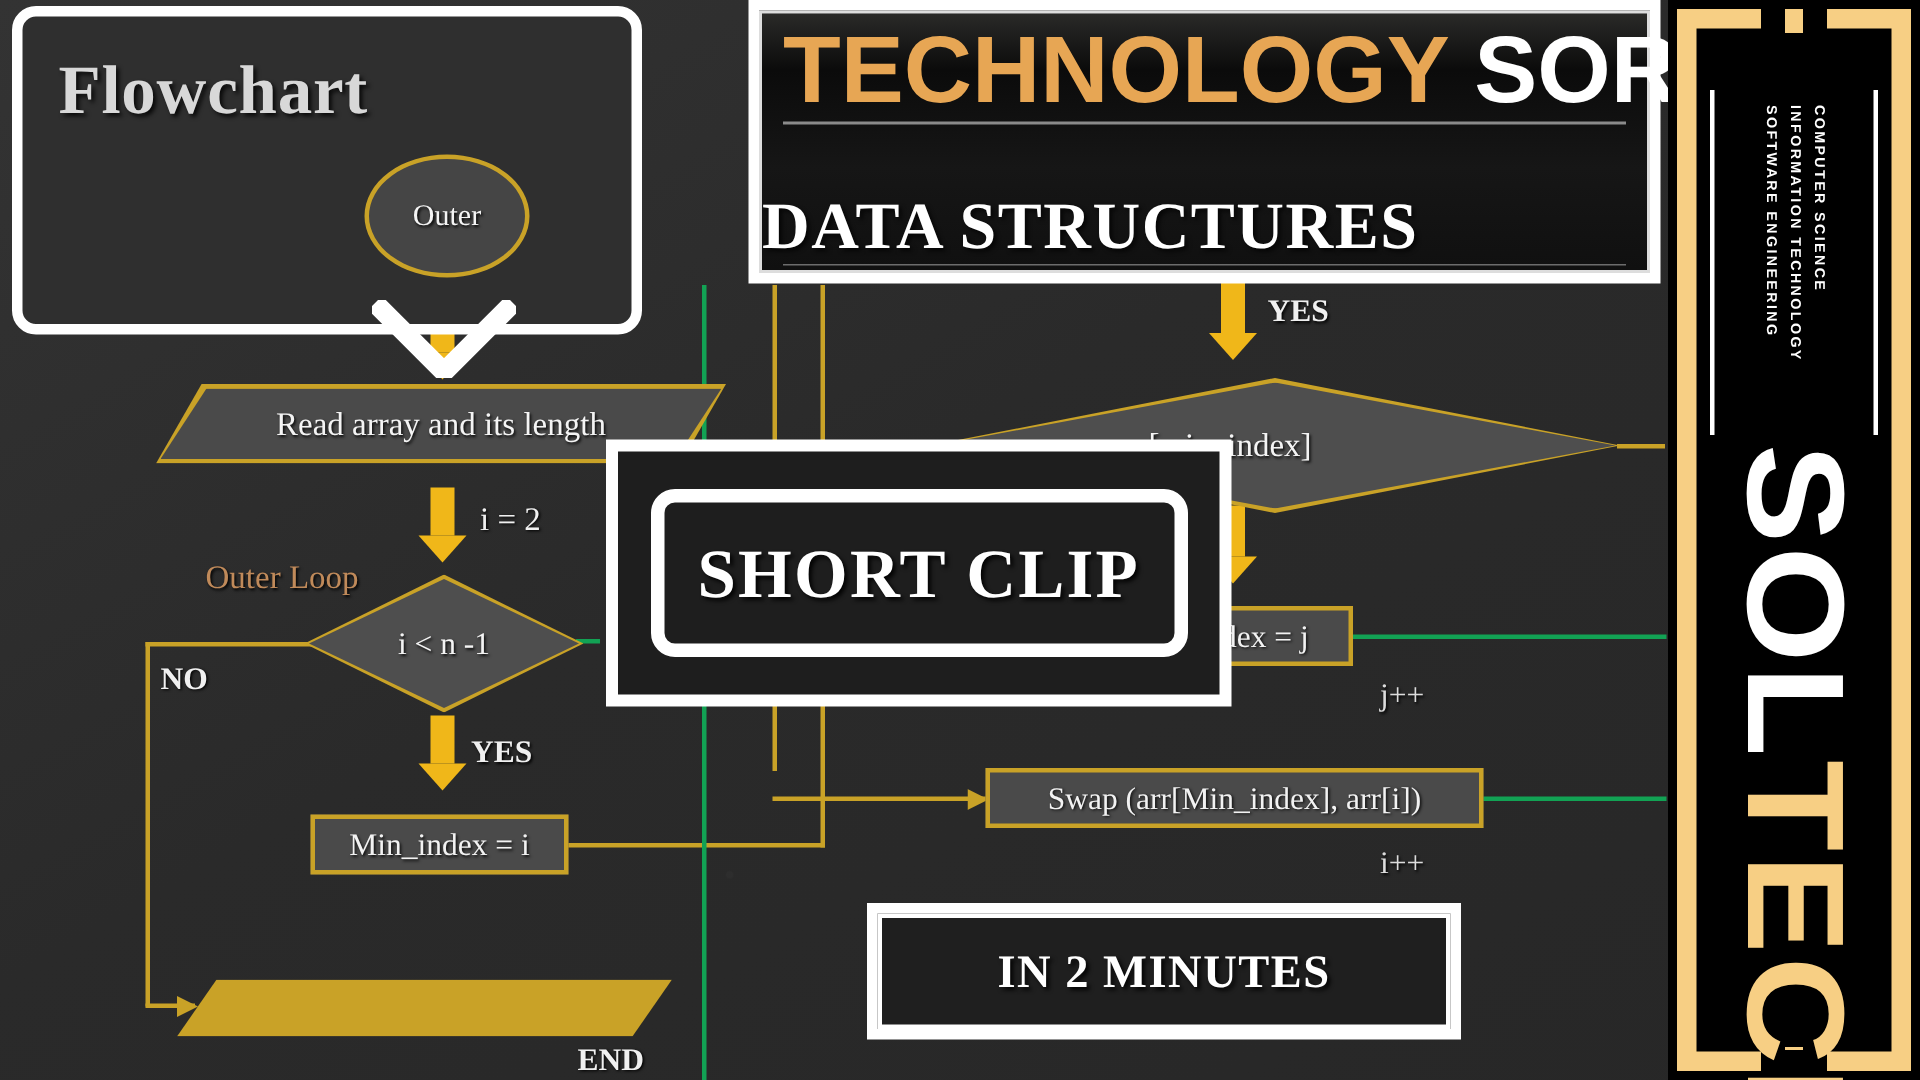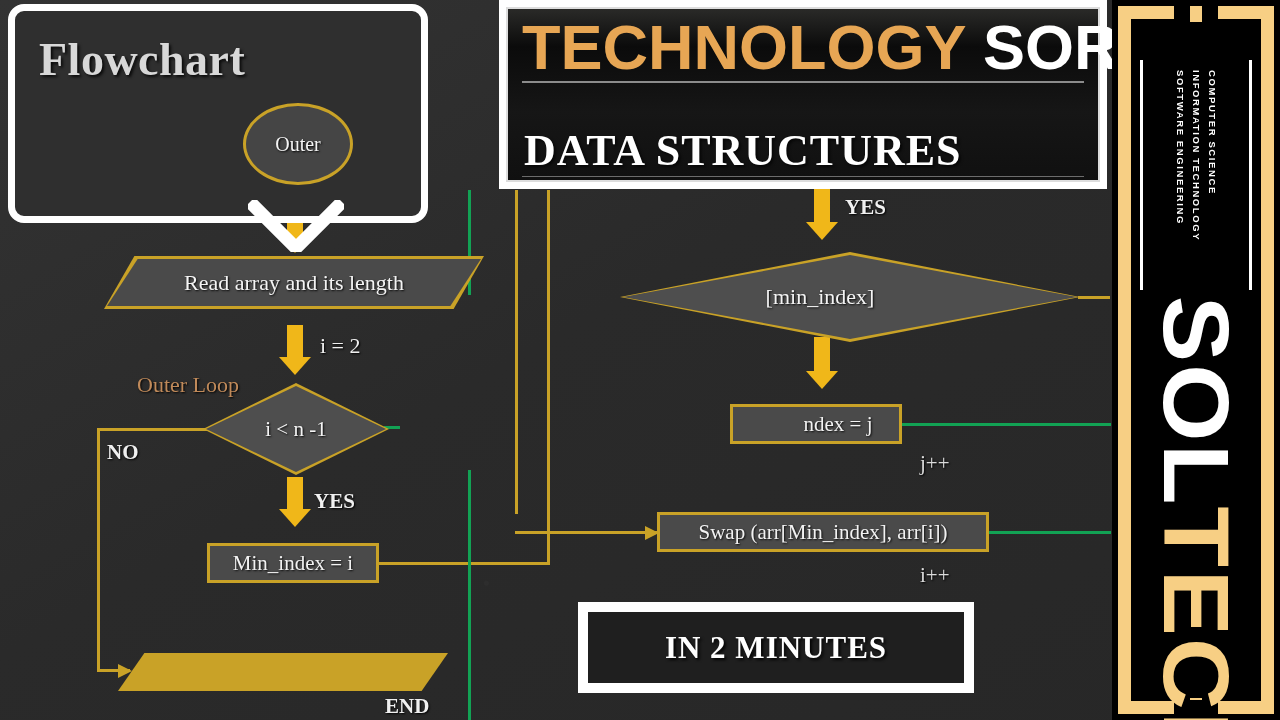--- a/index.html
+++ b/index.html
@@ -73,21 +73,21 @@
       background:#fff;padding:7px;box-sizing:border-box;}
   #titleInner{position:relative;width:100%;height:100%;box-sizing:border-box;
       border:2px solid #ddd;background:#151515;
       background-image:linear-gradient(180deg,#2a2a28 0%,#0b0b0b 22%,#161616 60%,#101010 100%);
       display:flex;flex-direction:column;}
   #mainTitle{flex:0 0 auto;padding:6px 14px 0 14px;font-family:"Liberation Sans",sans-serif;
       font-weight:bold;font-size:63px;line-height:1.02;white-space:nowrap;}
   #mainTitle .t1{color:#e7a654;}
   #mainTitle .t2{color:#fff;}
   #titleRule{height:2px;background:#8b8b8b;margin:2px 14px 0 14px;}
-  #subTitle{flex:1 1 auto;display:flex;align-items:center;padding-left:16px;
+  #subTitle{flex:1 1 auto;display:flex;align-items:center;
       font-family:"Liberation Serif",serif;font-weight:bold;font-size:44px;color:#fff;
       letter-spacing:1px;text-shadow:2px 2px 3px rgba(0,0,0,.7);margin-top:42px;}
   #titleRule2{height:2px;background:#6c6c6c;margin:0 14px 3px 14px;}
 
   
   #clipBox{position:absolute;left:404px;top:293px;width:417px;height:178px;
       background:#fff;padding:8px;box-sizing:border-box;}
   #clipMid{width:100%;height:100%;background:#1e1e1e;box-sizing:border-box;
       display:flex;align-items:center;justify-content:center;}
   #clipInner{width:358px;height:112px;border:9px solid #fff;border-radius:16px;
@@ -245,20 +245,27 @@
     <div id="titleInner">
       <div id="mainTitle">
         <span class="t1">TECHNOLOGY</span><span class="t2"> SORT</span>
       </div>
       <div id="titleRule"></div>
       <div id="subTitle">DATA STRUCTURES</div>
       <div id="titleRule2"></div>
     </div>
   </div>
 
+  <div id="clipBox">
+    <div id="clipMid">
+      <div id="clipInner">
+        <span>SHORT CLIP</span>
+      </div>
+    </div>
+  </div>
 
   <div id="minBox">
     <div id="minInner">
       <span>IN 2 MINUTES</span>
     </div>
   </div>
 
   <div id="sidebar">
     <div class="corner" style="left:6px;top:6px;width:56px;height:13px;"></div>
     <div class="corner" style="left:106px;top:6px;width:56px;height:13px;"></div>

